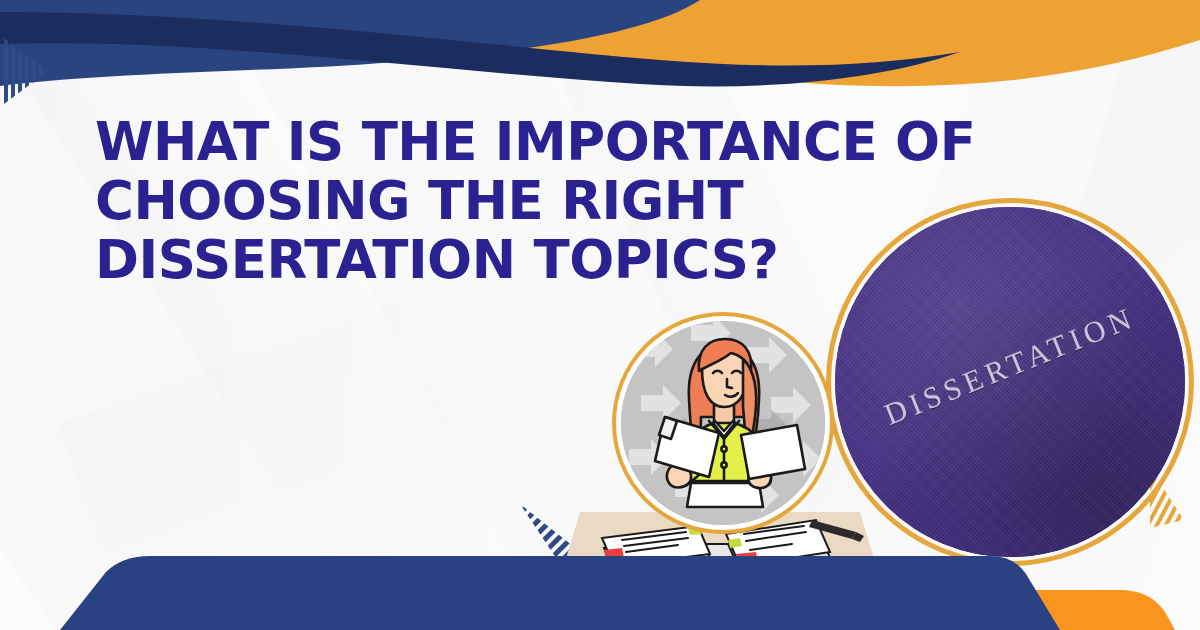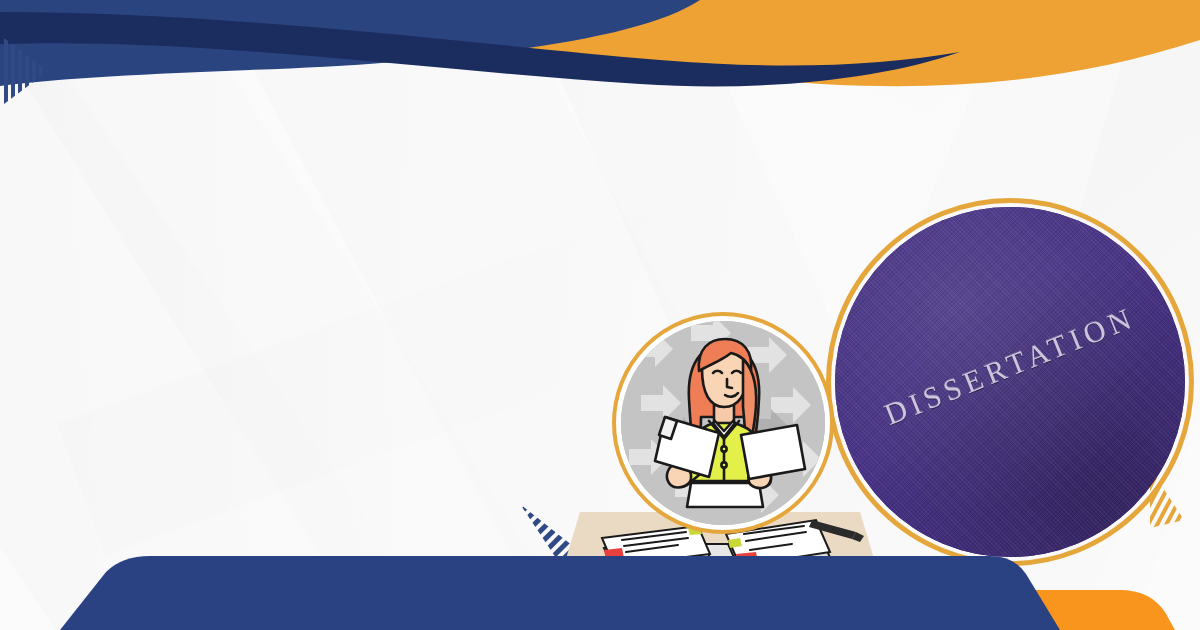--- a/index.html
+++ b/index.html
@@ -191,20 +191,21 @@
         <rect x="0" y="-30" width="4" height="140" fill="#e5a63b"></rect>
         <rect x="8" y="-30" width="4" height="140" fill="#e5a63b"></rect>
         <rect x="16" y="-30" width="4" height="140" fill="#e5a63b"></rect>
         <rect x="24" y="-30" width="4" height="140" fill="#e5a63b"></rect>
         <rect x="32" y="-30" width="4" height="140" fill="#e5a63b"></rect>
         <rect x="40" y="-30" width="4" height="140" fill="#e5a63b"></rect>
       </g>
     </g>
   </svg>
 
+  <div class="title nosel">WHAT IS THE IMPORTANCE OF CHOOSING THE RIGHT DISSERTATION TOPICS?</div>
 
   <svg class="desk" viewBox="0 0 330 110">
 
     <path d="M20,26 L300,26 L318,86 L2,86 Z" fill="#ead9c3"></path>
 
     <path d="M118,58 L212,58 L222,94 L108,94 Z" fill="#e7e7e7" stroke="#1a1a1a" stroke-width="2"></path>
     <rect x="150" y="88" width="28" height="7" fill="#c9d93a"></rect>
 
     <g>
       <path d="M44,62 L140,50 L152,76 L56,90 Z" fill="#dcdcdc" stroke="#1a1a1a" stroke-width="2"></path>

